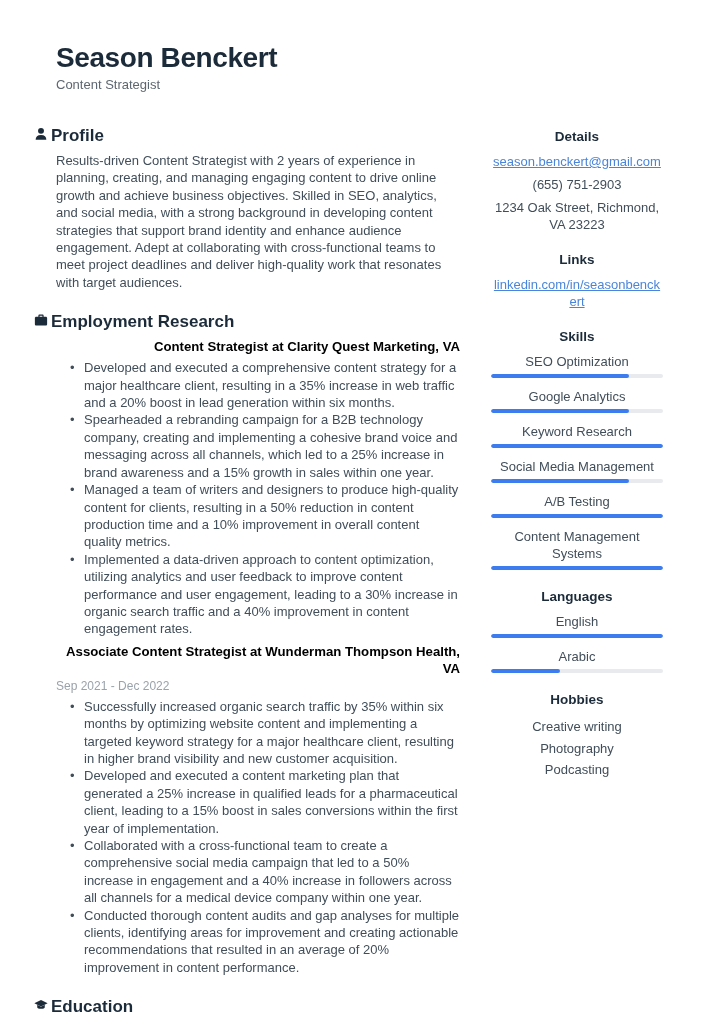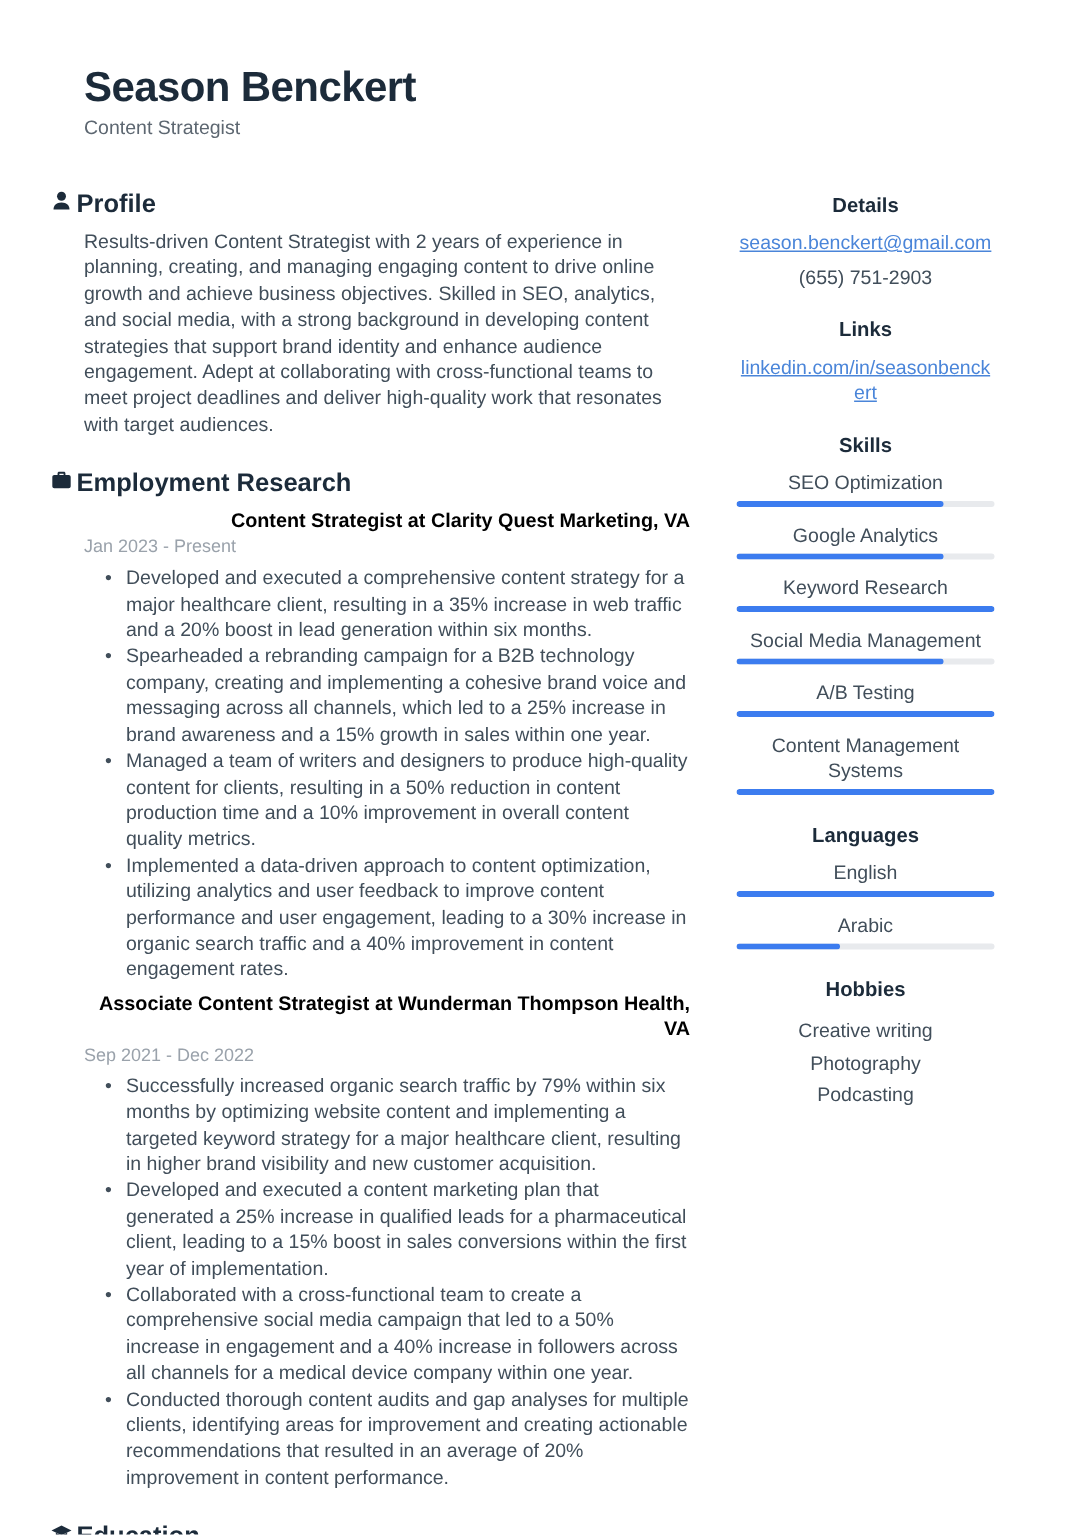--- a/index.html
+++ b/index.html
@@ -77,34 +77,33 @@
         <div class="section-heading">
           <span><svg class="icon" width="14" height="14" viewBox="0 0 16 16">
                 <path d="M6.2 1.8h3.6c.7 0 1.2.5 1.2 1.2v1.2h2.5c.8 0 1.5.7 1.5 1.5v7.1c0 .8-.7 1.5-1.5 1.5h-11c-.8 0-1.5-.7-1.5-1.5V5.7c0-.8.7-1.5 1.5-1.5H5V3c0-.7.5-1.2 1.2-1.2zm.2 2.4h3.2v-1H6.4v1z"></path>
               </svg></span>
           <span>Employment Research</span>
         </div>
         <div class="section-body">
 
           <div class="job">
             <div class="job-title">Content Strategist at Clarity Quest Marketing, VA</div>
-            <div class="job-period">Jan 2023 - Present</div>
             <ul class="bullets">
               <li>Developed and executed a comprehensive content strategy for a major healthcare client, resulting in a 35% increase in web traffic and a 20% boost in lead generation within six months.</li>
               <li>Spearheaded a rebranding campaign for a B2B technology company, creating and implementing a cohesive brand voice and messaging across all channels, which led to a 25% increase in brand awareness and a 15% growth in sales within one year.</li>
               <li>Managed a team of writers and designers to produce high-quality content for clients, resulting in a 50% reduction in content production time and a 10% improvement in overall content quality metrics.</li>
               <li>Implemented a data-driven approach to content optimization, utilizing analytics and user feedback to improve content performance and user engagement, leading to a 30% increase in organic search traffic and a 40% improvement in content engagement rates.</li>
             </ul>
           </div>
 
           <div class="job">
             <div class="job-title">Associate Content Strategist at Wunderman Thompson Health, VA</div>
             <div class="job-period">Sep 2021 - Dec 2022</div>
             <ul class="bullets">
-              <li>Successfully increased organic search traffic by 79% within six months by optimizing website content and implementing a targeted keyword strategy for a major healthcare client, resulting in higher brand visibility and new customer acquisition.</li>
+              <li>Successfully increased organic search traffic by 35% within six months by optimizing website content and implementing a targeted keyword strategy for a major healthcare client, resulting in higher brand visibility and new customer acquisition.</li>
               <li>Developed and executed a content marketing plan that generated a 25% increase in qualified leads for a pharmaceutical client, leading to a 15% boost in sales conversions within the first year of implementation.</li>
               <li>Collaborated with a cross-functional team to create a comprehensive social media campaign that led to a 50% increase in engagement and a 40% increase in followers across all channels for a medical device company within one year.</li>
               <li>Conducted thorough content audits and gap analyses for multiple clients, identifying areas for improvement and creating actionable recommendations that resulted in an average of 20% improvement in content performance.</li>
             </ul>
           </div>
 
         </div>
       </div>
 
       <div class="section">
@@ -119,20 +118,21 @@
       </div>
 
     </div>
 
     <div class="sidebar">
 
       <div class="side-section">
         <div class="side-heading">Details</div>
         <div class="detail-item"><a class="link" href="#">season.benckert@gmail.com</a></div>
         <div class="detail-item">(655) 751-2903</div>
+        <div class="detail-item">1234 Oak Street, Richmond, VA 23223</div>
       </div>
 
       <div class="side-section">
         <div class="side-heading">Links</div>
         <div class="detail-item"><a class="link" href="#">linkedin.com/in/seasonbenckert</a></div>
       </div>
 
       <div class="side-section">
         <div class="side-heading">Skills</div>
 

